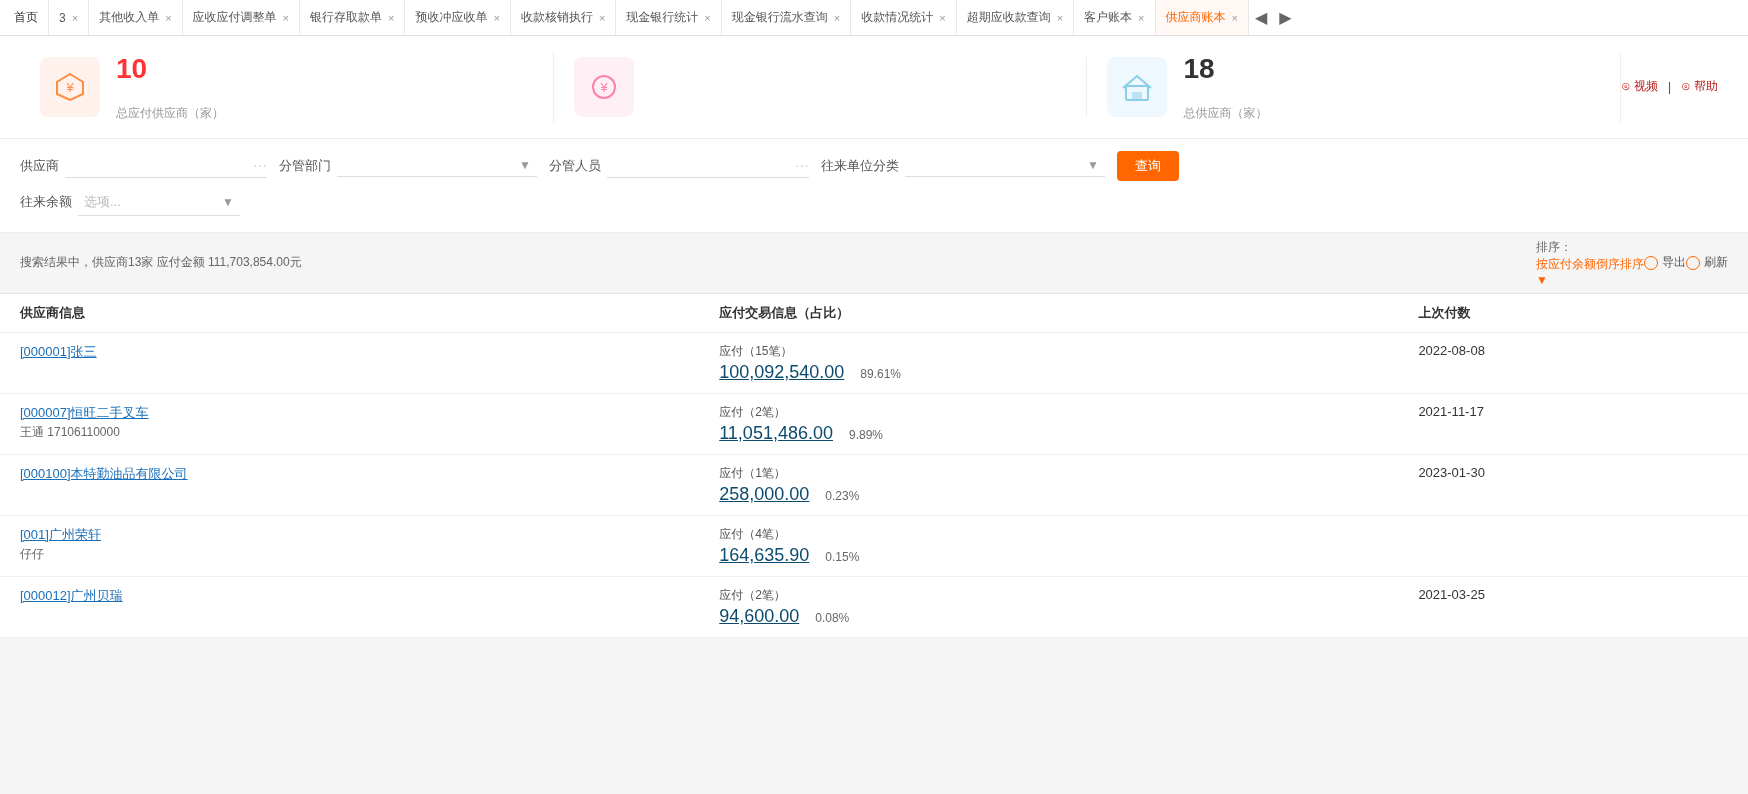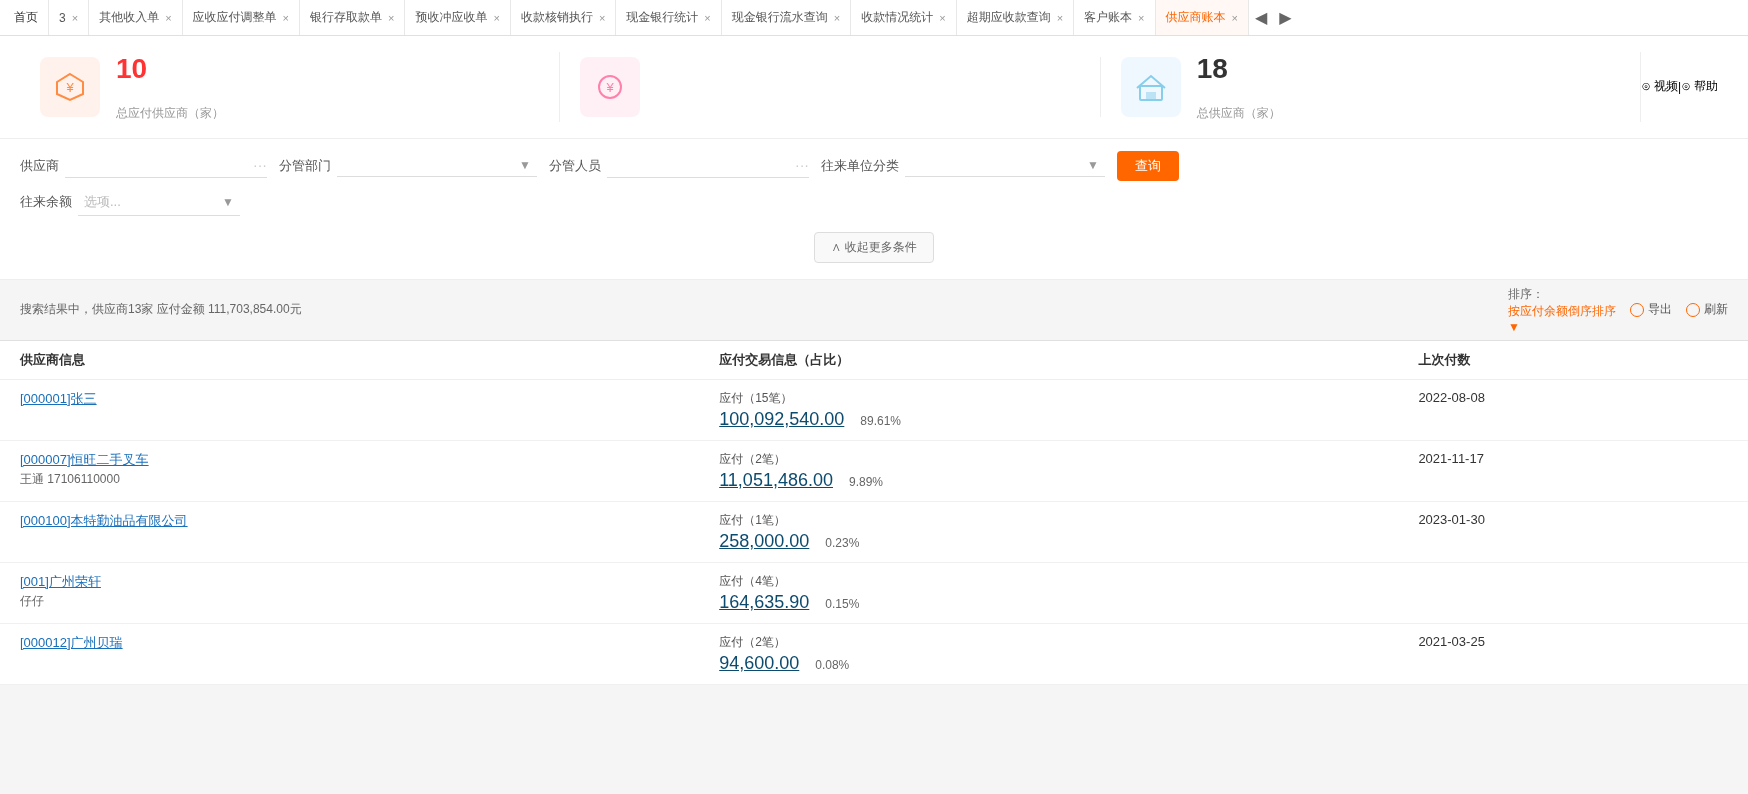--- a/index.html
+++ b/index.html
@@ -64,22 +64,22 @@
     .card-info {}
     .card-main-value { font-size: 28px; font-weight: bold; color: #ff3333; line-height: 1.2; }
     .card-main-value.dark { color: #333; }
     .card-label { font-size: 12px; color: #999; margin-top: 19px; }
 
     
     .top-help {
       display: flex;
       align-items: center;
       font-size: 12px;
-      color: #000000;
-      gap: 0;
+      color: #b91c1c;
+      gap: 10px;
       padding-right: 10px;
       white-space: nowrap;
       text-align: center;
     }
 
     
     .filter-area {
       background: #fff;
       padding: 12px 20px 8px;
       border-bottom: 1px solid #eee;
@@ -152,21 +152,21 @@
       display: flex;
       align-items: center;
       justify-content: space-between;
       background: #f5f5f5;
       padding: 6px 20px;
       font-size: 12px;
       color: #666;
       border-bottom: 1px solid #e0e0e0;
     }
     .result-bar-left {}
-    .result-bar-right { display: flex; align-items: center; gap: 14px; }
+    .result-bar-right { display: flex; align-items: center; gap: 0; }
     .sort-btn { color: #ff6600; cursor: pointer; display: flex; align-items: center; gap: 2px; }
     .action-btn { display: flex; align-items: center; gap: 4px; cursor: pointer; color: #555; }
     .action-btn .icon-circle { width: 14px; height: 14px; border-radius: 50%; border: 1px solid #ff6600; display: inline-block; }
 
     
     .data-table {
       background: #fff;
       width: 100%;
       border-collapse: collapse;
     }
@@ -346,23 +346,20 @@
   <div class="filter-row">
     <div class="filter-item">
       <span class="filter-label">往来余额</span>
       <div class="filter-dropdown" style="min-width:160px;">
         <span class="filter-dropdown-text">选项...</span>
         <span class="chevron-down">▼</span>
       </div>
     </div>
   </div>
 
-  <div style="text-align:center; padding: 4px 0 4px;">
-    <button class="collapse-btn">∧ 收起更多条件</button>
-  </div>
 </div>
 
 <div class="result-bar">
   <div class="result-bar-left">搜索结果中，供应商13家   应付金额 111,703,854.00元</div>
   <div class="result-bar-right">
     <span>
       <span>排序：</span>
       <span class="sort-btn">按应付余额倒序排序</span>
       <span style="color:#ff6600; cursor:pointer;">▼</span>
     </span>

